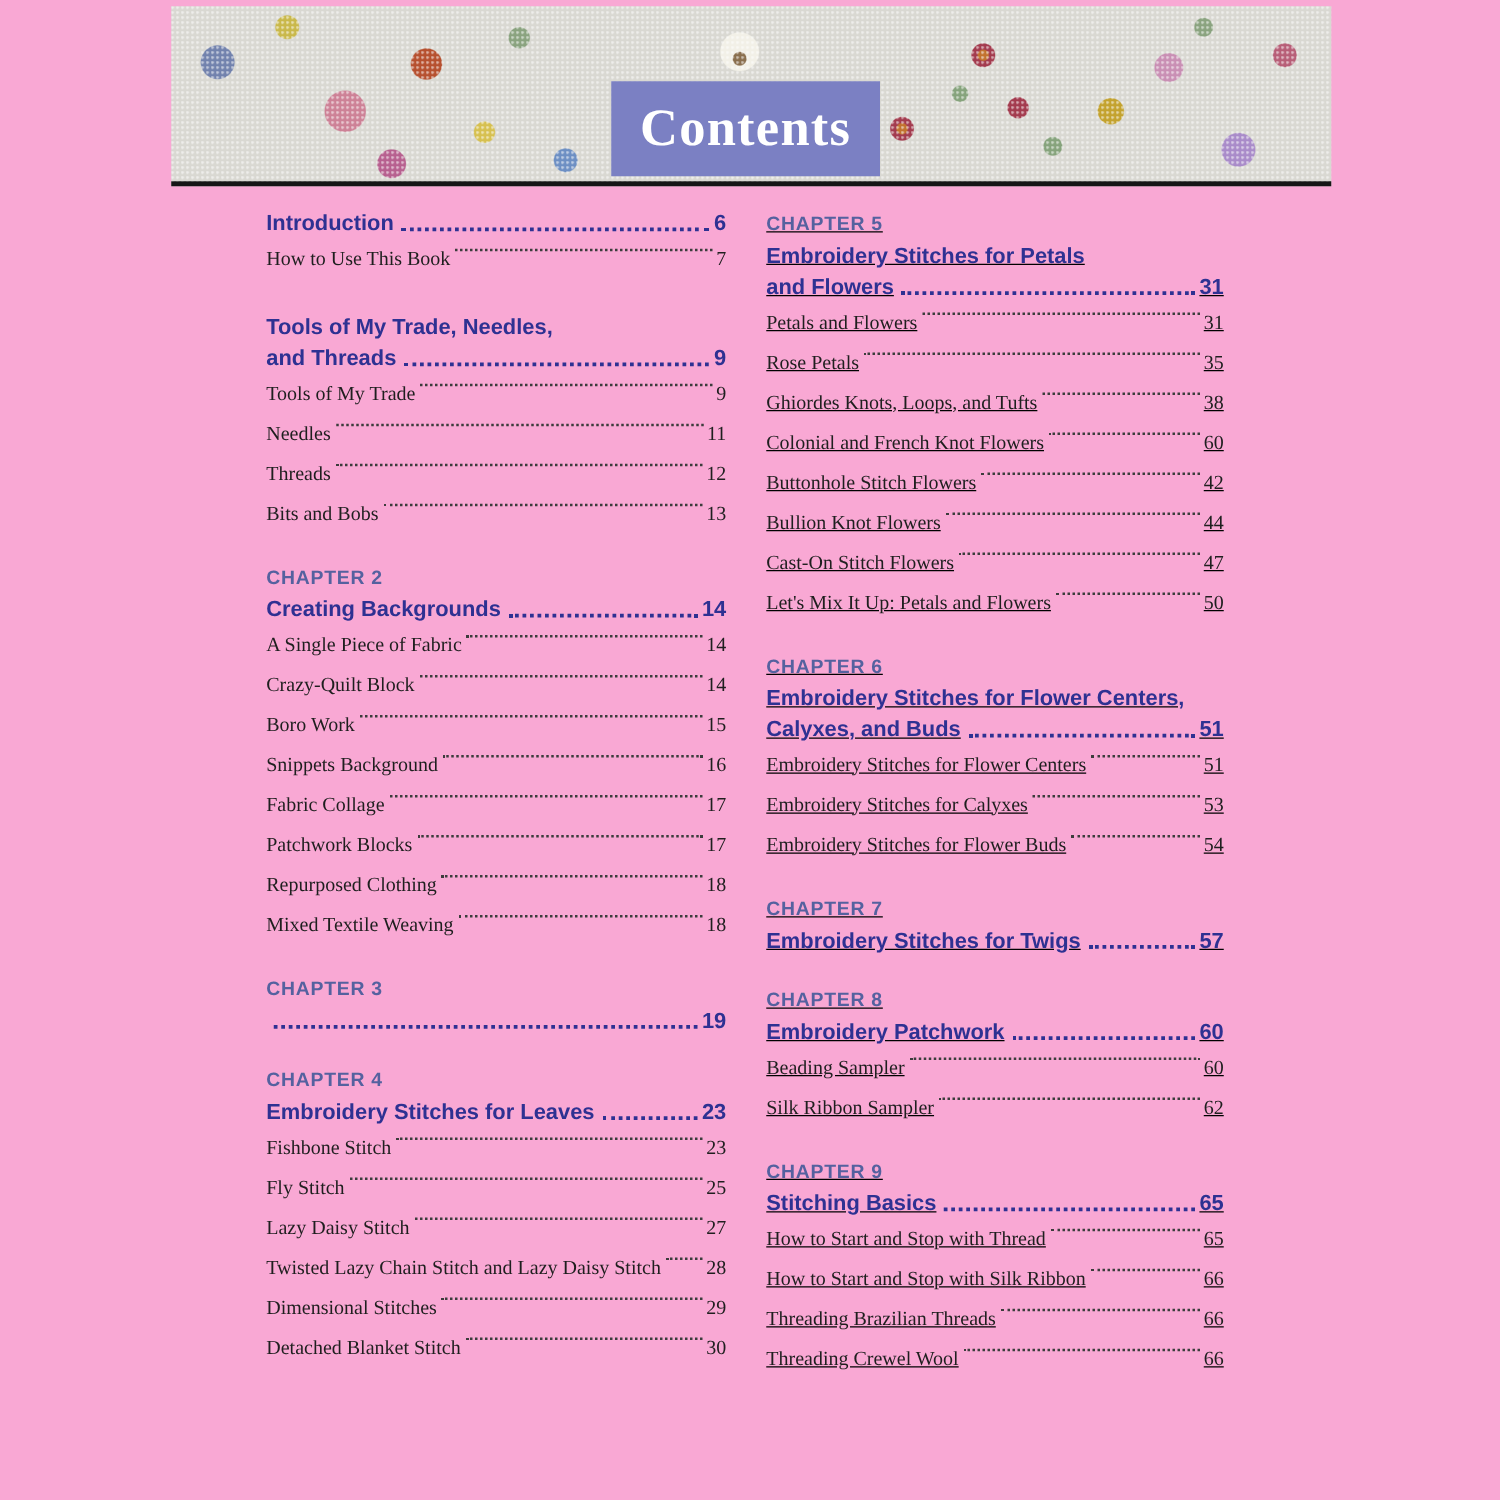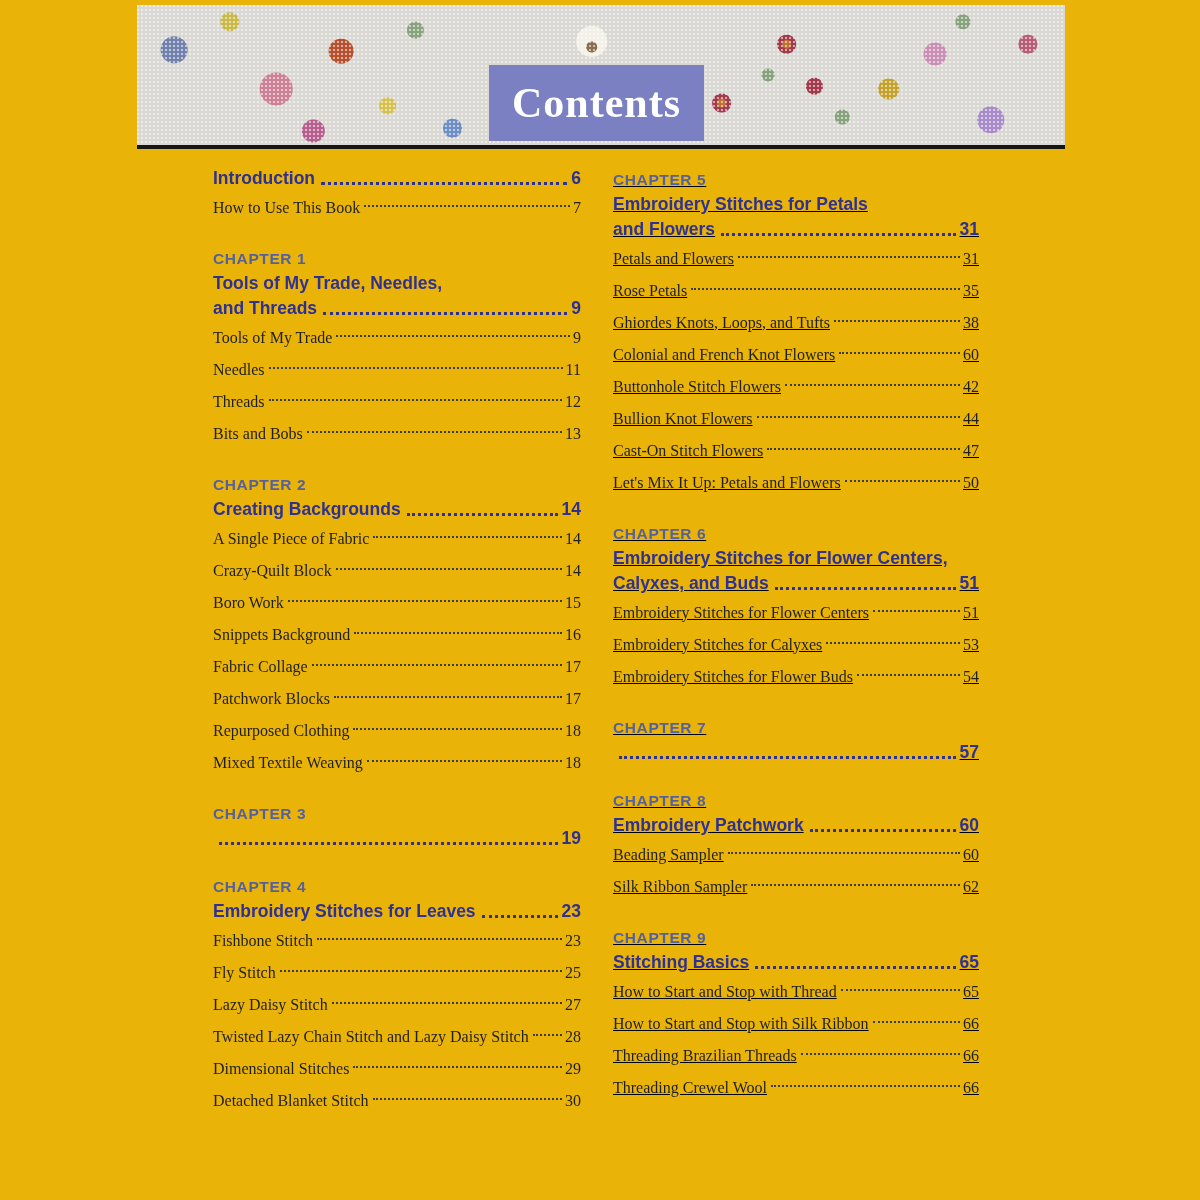--- a/index.html
+++ b/index.html
@@ -1,17 +1,17 @@
 <!DOCTYPE html>
 <html style="--contents-box: #7b80c3; --contents-text: #ffffff; --chapter-label: #55619f; --chapter-title: #2e3192; --entry-text: #1f1f1f;"><head>
 <meta charset="utf-8">
 <style>
   html, body { margin:0; padding:0; background:#ffffff; }
   .page {
-    position:relative; width:1200px; height:1200px; background:#eab308;
+    position:relative; width:1200px; height:1200px; background:#f9a8d4;
     font-family:"Liberation Sans", sans-serif; overflow:hidden;
   }
 
   
   .banner {
     position:absolute; left:137px; top:5px; width:928px; height:140px;
     background-color:#d9d8d2;
     border-bottom:4px solid #161616;
     background-image:
       radial-gradient(circle at 4% 32%,  #7282ad 0 13px, rgba(114,130,173,0) 14px),
@@ -72,21 +72,21 @@
     color:var(--chapter-title,#2e3192);
   }
   .t-label { white-space:nowrap; }
   .t-leader {
     flex:1; min-width:10px; margin:0 4px 6px 6px;
     border-bottom:3px dotted var(--chapter-title,#2e3192);
   }
   .t-page { white-space:nowrap; }
 
   .entry-row {
-    display:flex; align-items:center;
+    display:flex; align-items:flex-start;
     font-family:"Liberation Serif", serif; font-size:16px; line-height:17px;
     color:var(--entry-text,#1f1f1f);
     padding:7.5px 0;
   }
   .e-label { white-space:nowrap; }
   .e-leader {
     flex:1; min-width:8px; margin:0 3px 3px 4px;
     border-bottom:2px dotted #3c3c3c;
   }
   .e-page { white-space:nowrap; }
@@ -108,21 +108,20 @@
           <span class="t-leader"></span>
           <span class="t-page">6</span>
         </div>
         <div class="entry-row">
           <span class="e-label">How to Use This Book</span>
           <span class="e-leader"></span>
           <span class="e-page">7</span>
         </div>
       </div>
       <div class="toc-section">
-        <div class="chapter-label">CHAPTER 1</div>
         <div class="title-row">
           <span class="t-label">Tools of My Trade, Needles,</span>
         </div>
         <div class="title-row">
           <span class="t-label">and Threads</span>
           <span class="t-leader"></span>
           <span class="t-page">9</span>
         </div>
         <div class="entry-row">
           <span class="e-label">Tools of My Trade</span>
@@ -313,20 +312,21 @@
         </div>
         <div class="entry-row">
           <span class="e-label">Embroidery Stitches for Flower Buds</span>
           <span class="e-leader"></span>
           <span class="e-page">54</span>
         </div>
       </div>
       <div class="toc-section">
         <div class="chapter-label">CHAPTER 7</div>
         <div class="title-row">
+          <span class="t-label">Embroidery Stitches for Twigs</span>
           <span class="t-leader"></span>
           <span class="t-page">57</span>
         </div>
       </div>
       <div class="toc-section">
         <div class="chapter-label">CHAPTER 8</div>
         <div class="title-row">
           <span class="t-label">Embroidery Patchwork</span>
           <span class="t-leader"></span>
           <span class="t-page">60</span>

